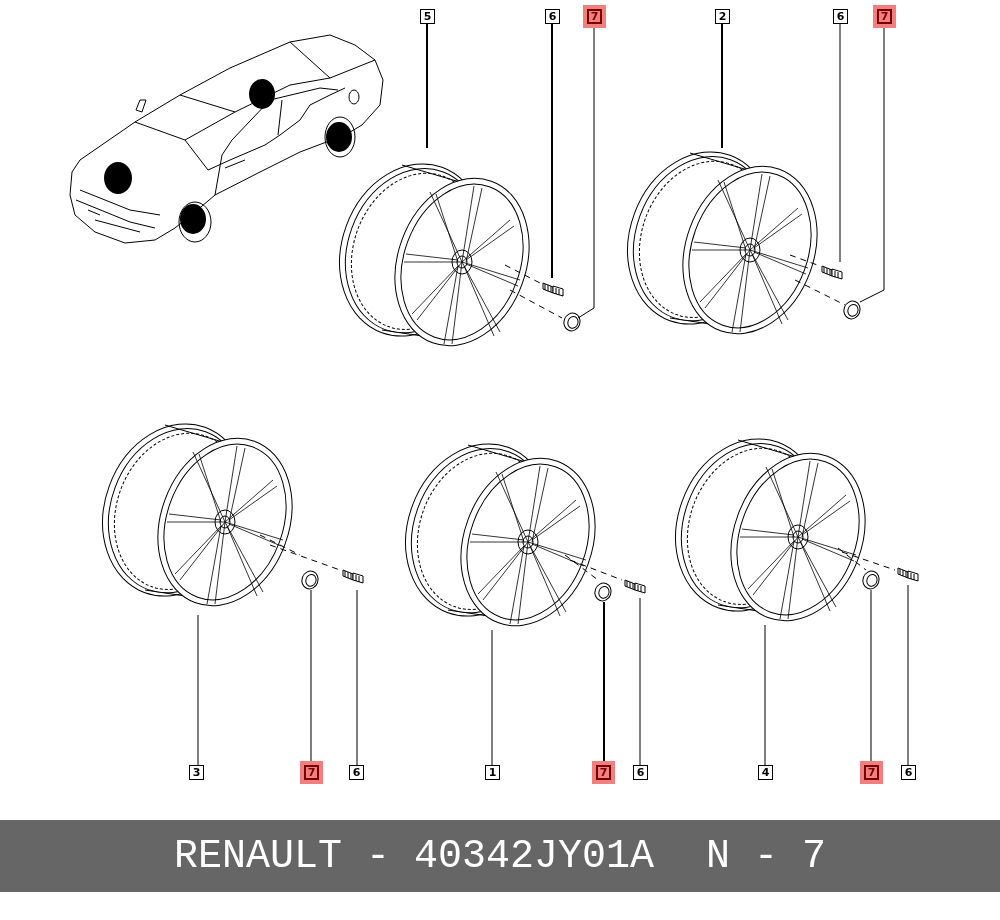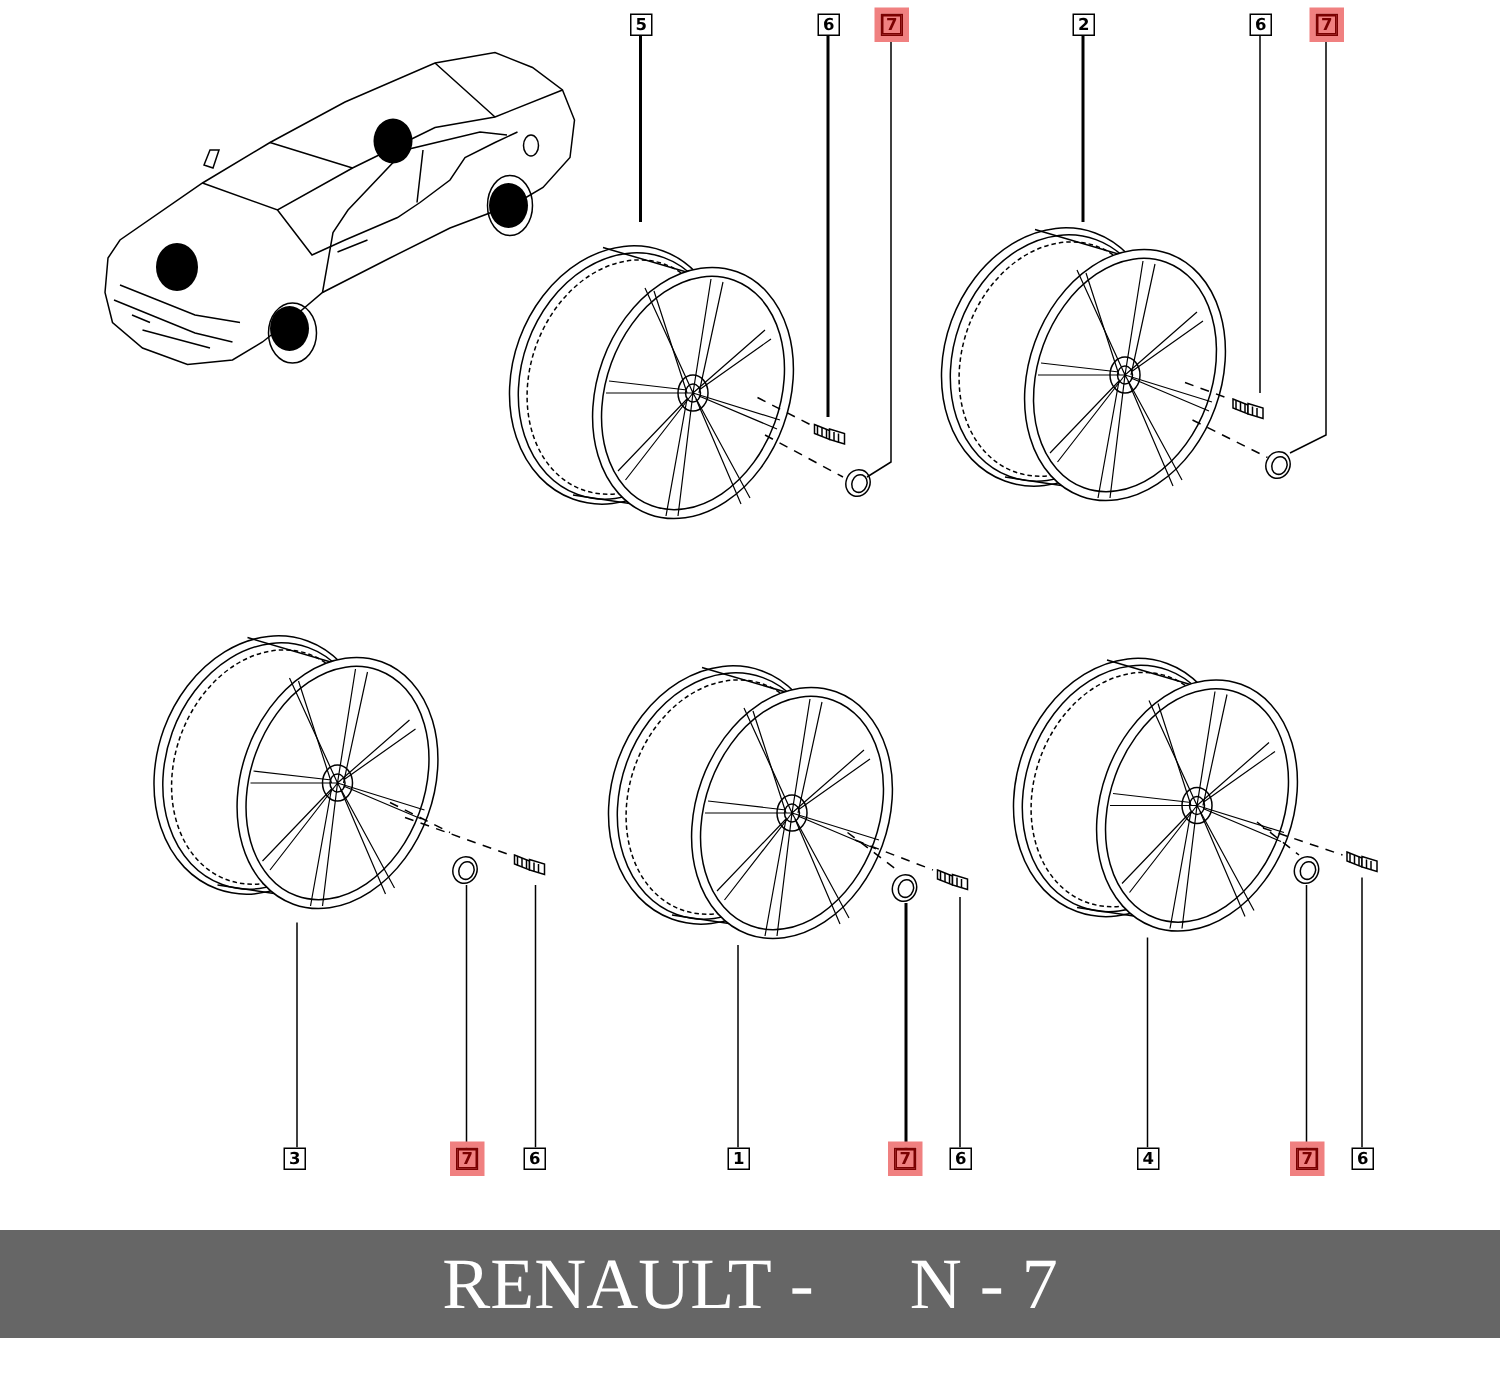--- a/index.html
+++ b/index.html
@@ -3,21 +3,21 @@
 <meta charset="utf-8">
 <style>
   html,body{margin:0;padding:0;background:#fff;}
   body{width:1000px;height:920px;position:relative;overflow:hidden;font-family:"Liberation Sans",sans-serif;}
   #canvas{position:absolute;left:0;top:0;width:1000px;height:820px;}
   .callout{position:absolute;width:15px;height:15px;border:1px solid #000;background:#fff;box-sizing:border-box;
     font-family:"DejaVu Sans",sans-serif;font-weight:bold;font-size:11px;line-height:13px;text-align:center;color:#000;}
   .callout.hl{border-color:#7a0000;color:#7a0000;outline:4px solid #f08080;background:#f08080;}
   .callout.hl span{display:block;width:13px;height:13px;border:1px solid #7a0000;box-sizing:border-box;line-height:11px;margin:0;}
   #footer{position:absolute;left:0;top:820px;width:1000px;height:72px;background:#666666;color:#fff;
-    font-family:Liberation Serif, serif;font-size:48px;display:flex;align-items:center;justify-content:center;}
+    font-family:Liberation Mono, monospace;font-size:40px;display:flex;align-items:center;justify-content:center;}
   #footer .gap{display:inline-block;width:52px;}
 </style>
 </head>
 <body>
 
 <svg id="canvas" viewBox="0 0 1000 820" xmlns="http://www.w3.org/2000/svg" fill="none" stroke="#000" stroke-width="1">
 
   <g stroke-width="1">
     <path d="M72,172 L80,160 L135,122 L180,95 L230,68 L290,42 L330,35 L355,45 L375,60 L383,80 L380,105 L362,125 L345,135 L300,152 L260,172 L215,195 L195,212 L175,228 L155,240 L125,243 L95,232 L75,215 L70,195 Z"></path>
     <path d="M135,122 L185,140 L235,112 L290,85 L330,78 L375,60"></path>
@@ -133,14 +133,14 @@
     <span>7</span>
   </div>
 <div class="callout" style="left:633px;top:765px;"><span>6</span></div>
 <div class="callout" style="left:758px;top:765px;"><span>4</span></div>
 <div class="callout hl" style="left:864px;top:765px;">
     <span>7</span>
   </div>
 <div class="callout" style="left:901px;top:765px;"><span>6</span></div>
 
 <div id="footer">
-  <span>RENAULT</span>&nbsp;<span>-</span>&nbsp;<span class="gap"></span><span>N</span>&nbsp;<span>-</span>&nbsp;<span>7</span>
+  <span>RENAULT</span>&nbsp;<span>-</span>&nbsp;<span>40342JY01A</span><span class="gap"></span><span>N</span>&nbsp;<span>-</span>&nbsp;<span>7</span>
 </div>
 
 </body></html>

